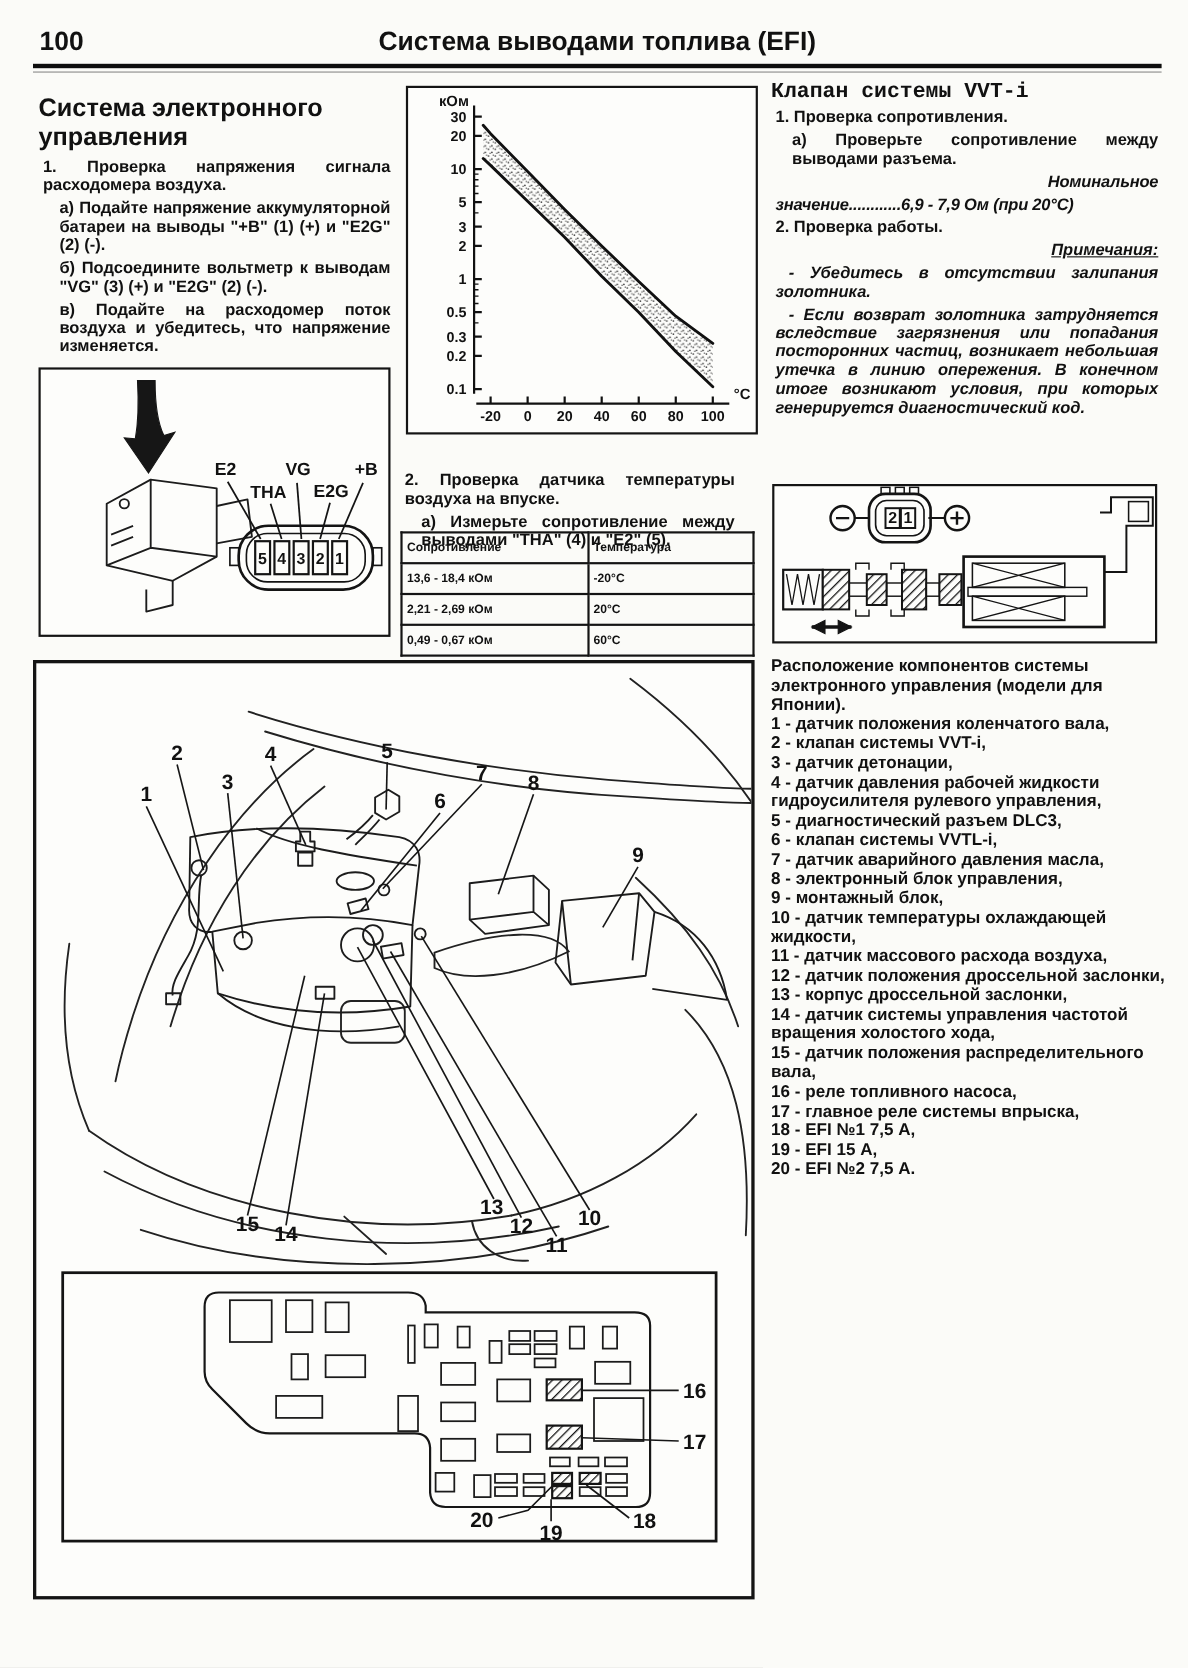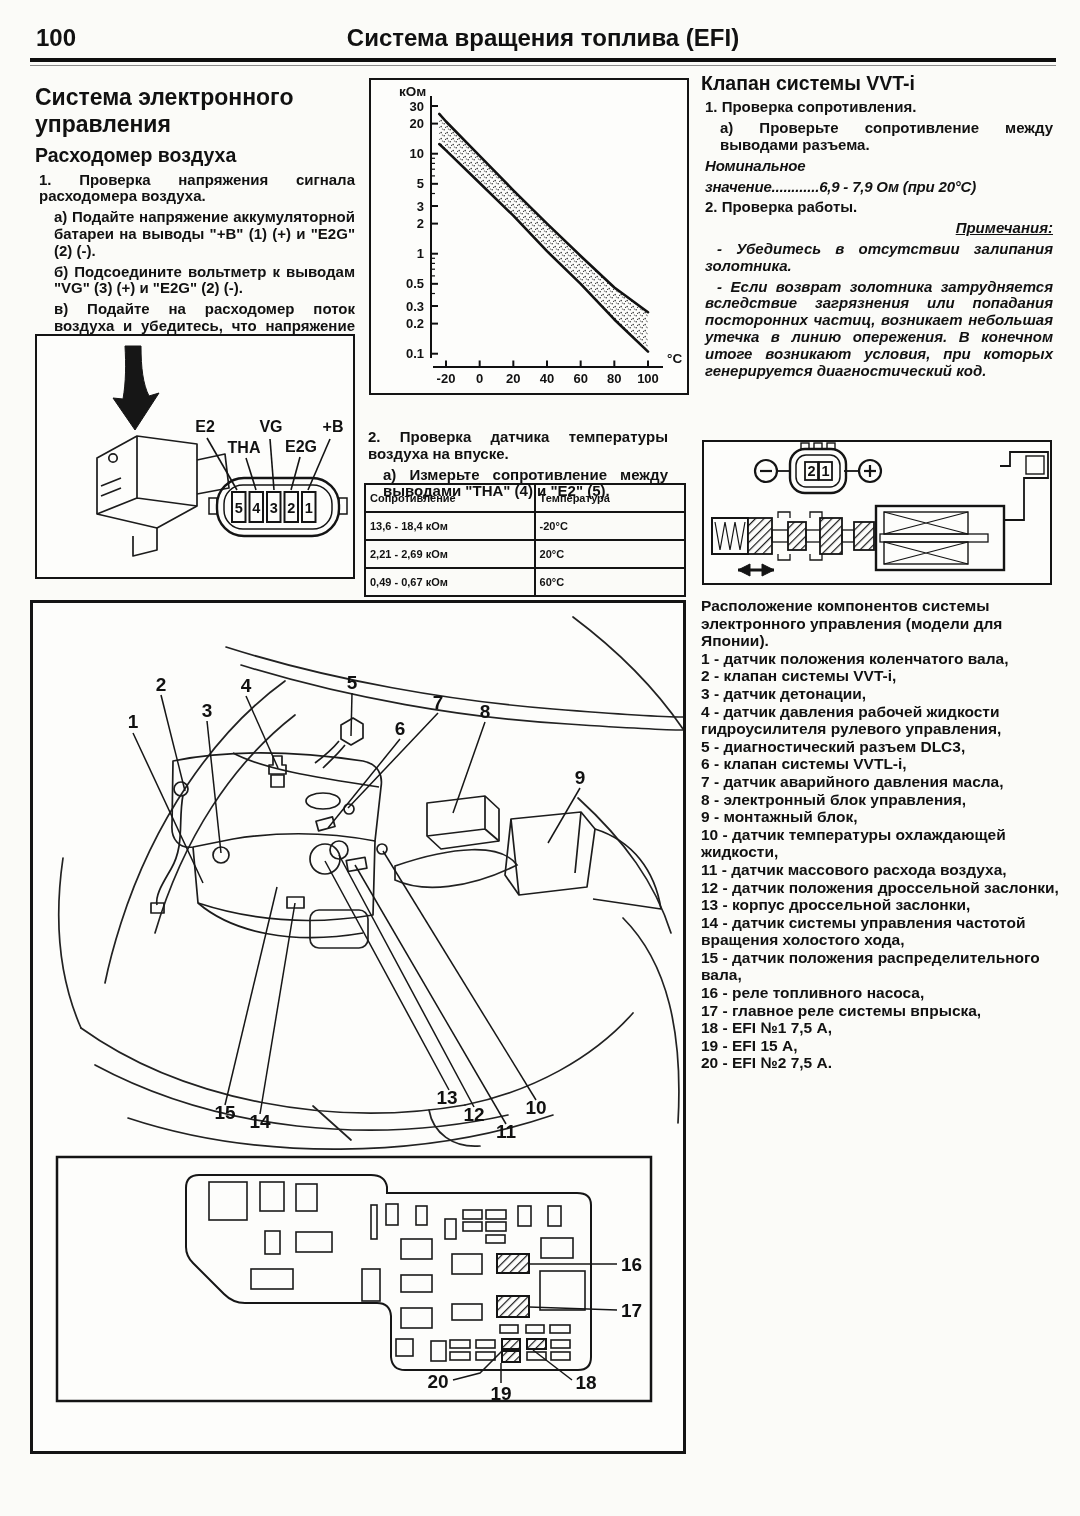--- a/index.html
+++ b/index.html
@@ -4,21 +4,21 @@
 <style>
   html,body{margin:0;padding:0;background:#e8e8e4;}
   #page{position:relative;width:1080px;height:1516px;background:#fbfbf8;color:#111;
         font-family:"Liberation Sans","DejaVu Sans",sans-serif;overflow:hidden;}
   .abs{position:absolute;}
   .hnum{left:36px;top:24px;font-size:24px;font-weight:700;}
   .htitle{left:30px;top:24px;width:1026px;text-align:center;font-size:24px;font-weight:700;}
   .rule{left:30px;top:58px;width:1026px;height:4px;background:#0e0e0e;}
   .rule2{left:30px;top:65px;width:1026px;height:1px;background:#8a8a8a;}
   .h1{font-size:23px;font-weight:700;line-height:1.18;margin:12px 0 6px 0;}
-  .h2{font-size:19.5px;font-weight:700;line-height:1.15;margin:0 0 5px 0;}
+  .h2{font-size:19.5px;font-weight:700;line-height:1.15;margin:0 0 5px 0;font-family:Liberation Mono, monospace;}
   p{margin:4px;font-size:15px;font-weight:700;line-height:16.8px;text-align:justify;}
   .ind{padding-left:15px;}
   .it{font-style:italic;}
   .ul{text-decoration:underline;}
   .ti{text-indent:12px;}
   .box{border:2.5px solid #141414;background:#fdfdfb;}
   #big-box{border-width:3px;}
   table{border-collapse:collapse;width:100%;}
   th,td{border:2.2px solid #141414;font-size:11px;font-weight:700;text-align:left;
         padding:2px 4px;height:22px;}
@@ -31,27 +31,26 @@
   .pinlbl{font-size:16px;font-weight:700;fill:#111;}
   .pinnum{font-size:14.5px;font-weight:700;fill:#111;}
   .nogap{letter-spacing:-0.2px;}
 </style>
 </head>
 <body>
 
 <div id="page">
 
   <div class="abs hnum">100</div>
-  <div class="abs htitle">Система вращения топлива (EFI)</div>
+  <div class="abs htitle">Система выводами топлива (EFI)</div>
   <div class="abs rule"></div>
   <div class="abs rule2"></div>
 
   <div class="abs" style="left:35px;top:72px;width:324px;">
     <div class="h1">Система электронного управления</div>
-    <div class="h2">Расходомер воздуха</div>
     <p>1. Проверка напряжения сигнала расходомера воздуха.</p>
     <p class="ind">а) Подайте напряжение аккумуляторной батареи на выводы "+B" (1) (+) и "E2G" (2) (-).</p>
     <p class="ind">б) Подсоедините вольтметр к выводам "VG" (3) (+) и "E2G" (2) (-).</p>
     <p class="ind">в) Подайте на расходомер поток воздуха и убедитесь, что напряжение изменяется.</p>
   </div>
 
   <div class="abs box" style="left:35px;top:334px;width:316px;height:241px;">
     <svg width="316" height="241" viewBox="0 0 316 241">
       <g>
         <path d="M88,10 L104,10 C104,32 106,48 112,60 L122,57 L98,94 L76,62 L86,63 C89,46 89,28 88,10 Z" fill="#161616" stroke="#161616"></path>
@@ -195,21 +194,21 @@
             <td>60°C</td>
           </tr>
         </tbody>
     </table>
   </div>
 
   <div class="abs" style="left:701px;top:72px;width:356px;">
     <div class="h2">Клапан системы VVT-i</div>
     <p>1. Проверка сопротивления.</p>
     <p class="ind">а) Проверьте сопротивление между выводами разъема.</p>
-    <p class="it nogap" style="text-align:left">Номинальное</p>
+    <p class="it nogap" style="text-align:right">Номинальное</p>
     <p class="it nogap" style="text-align:left">значение............6,9 - 7,9 Ом (при 20°C)</p>
     <p>2. Проверка работы.</p>
     <p class="it ul" style="text-align:right">Примечания:</p>
     <p class="it ti">- Убедитесь в отсутствии залипания золотника.</p>
     <p class="it ti">- Если возврат золотника затрудняется вследствие загрязнения или попадания посторонних частиц, возникает небольшая утечка в линию опережения. В конечном итоге возникают условия, при которых генерируется диагностический код.</p>
   </div>
 
   <div class="abs box" style="left:702px;top:440px;width:346px;height:141px;">
     <svg width="346" height="141" viewBox="0 0 346 141">
       <defs>

